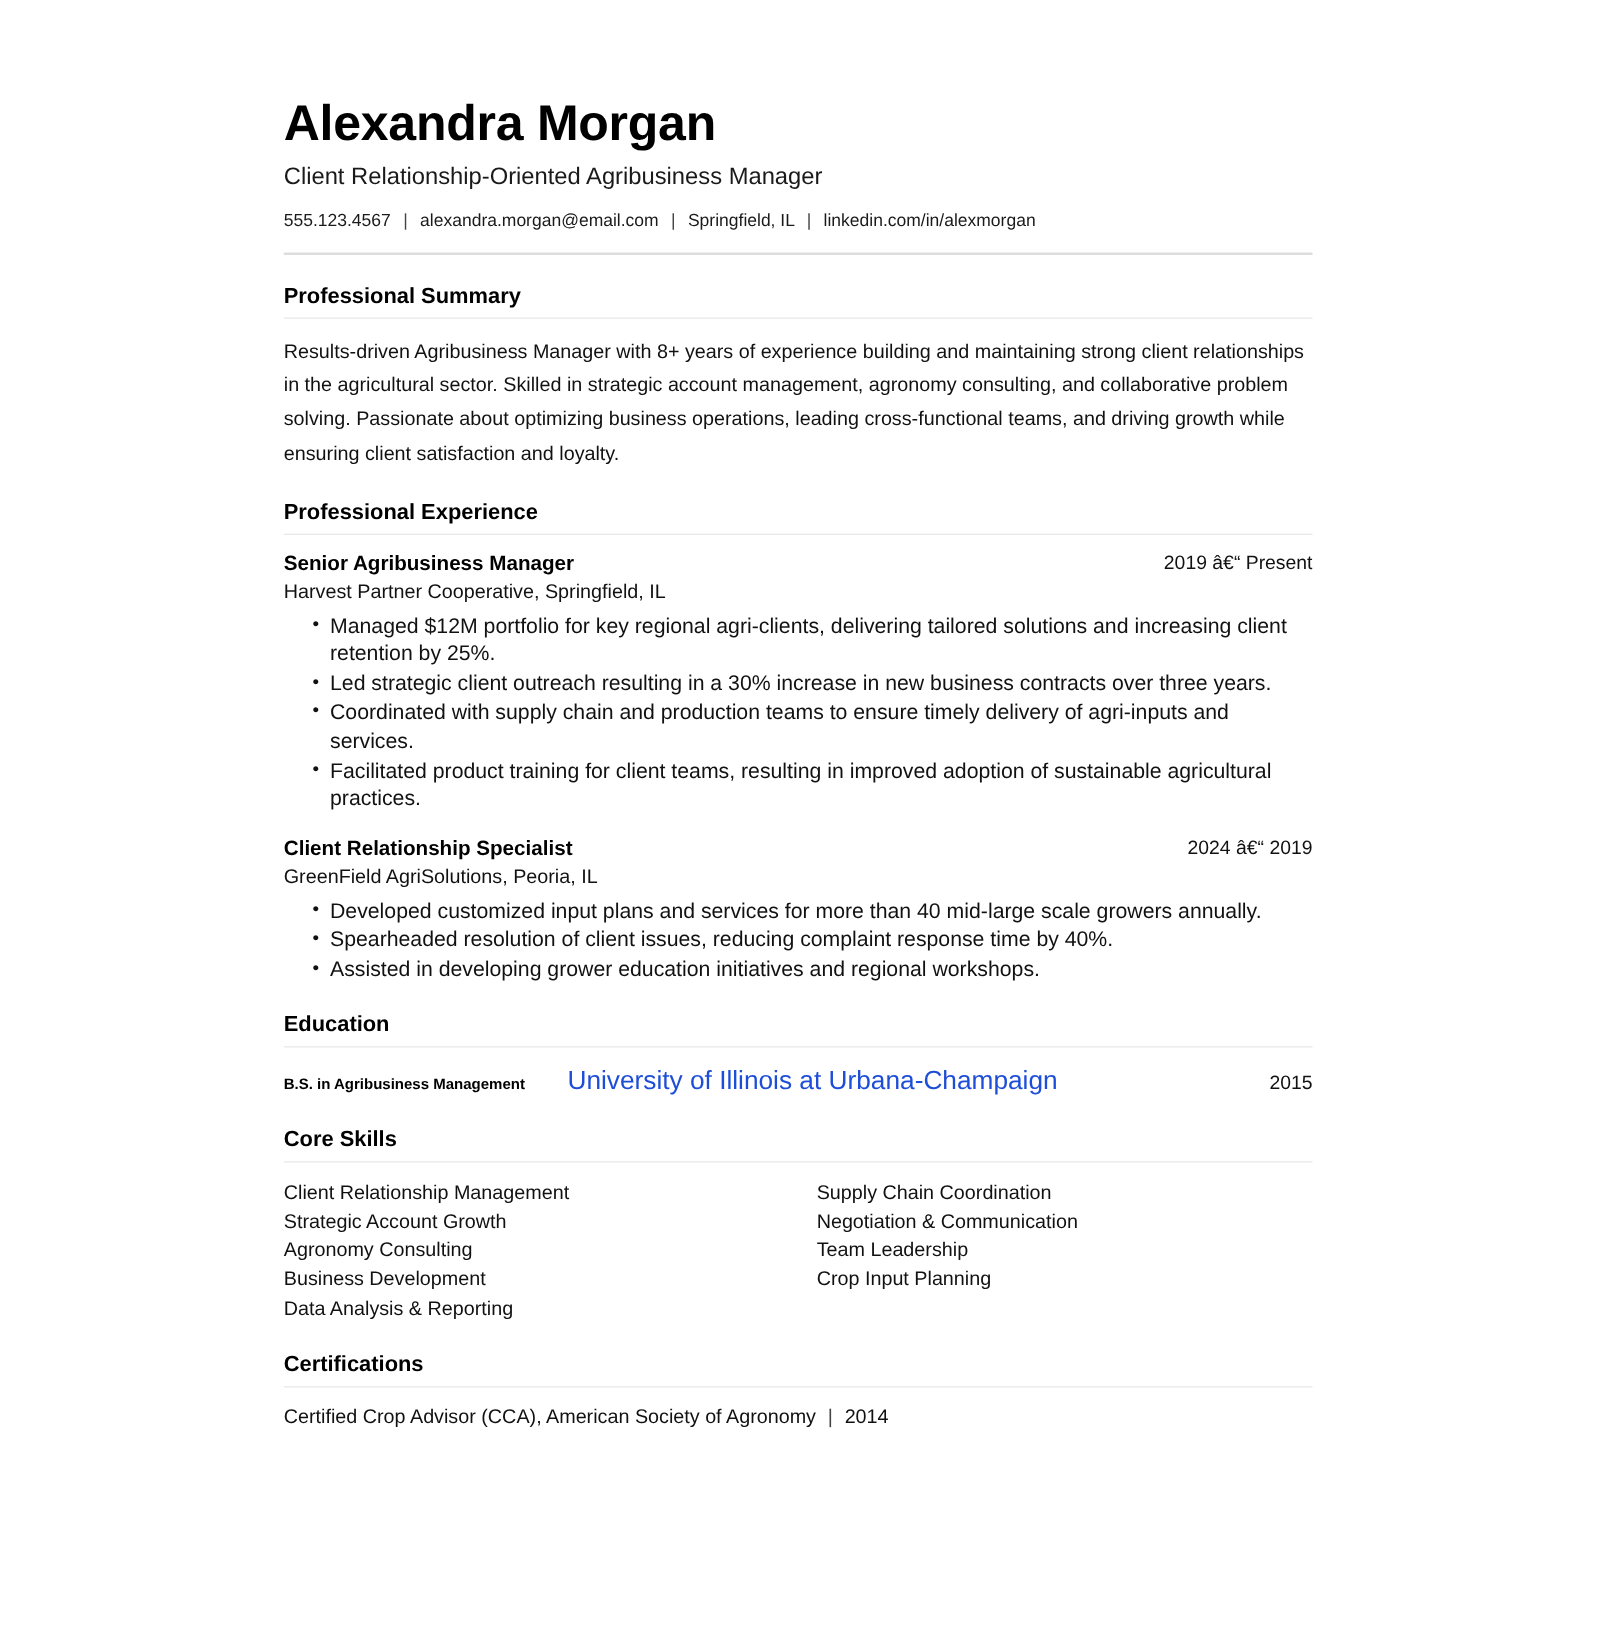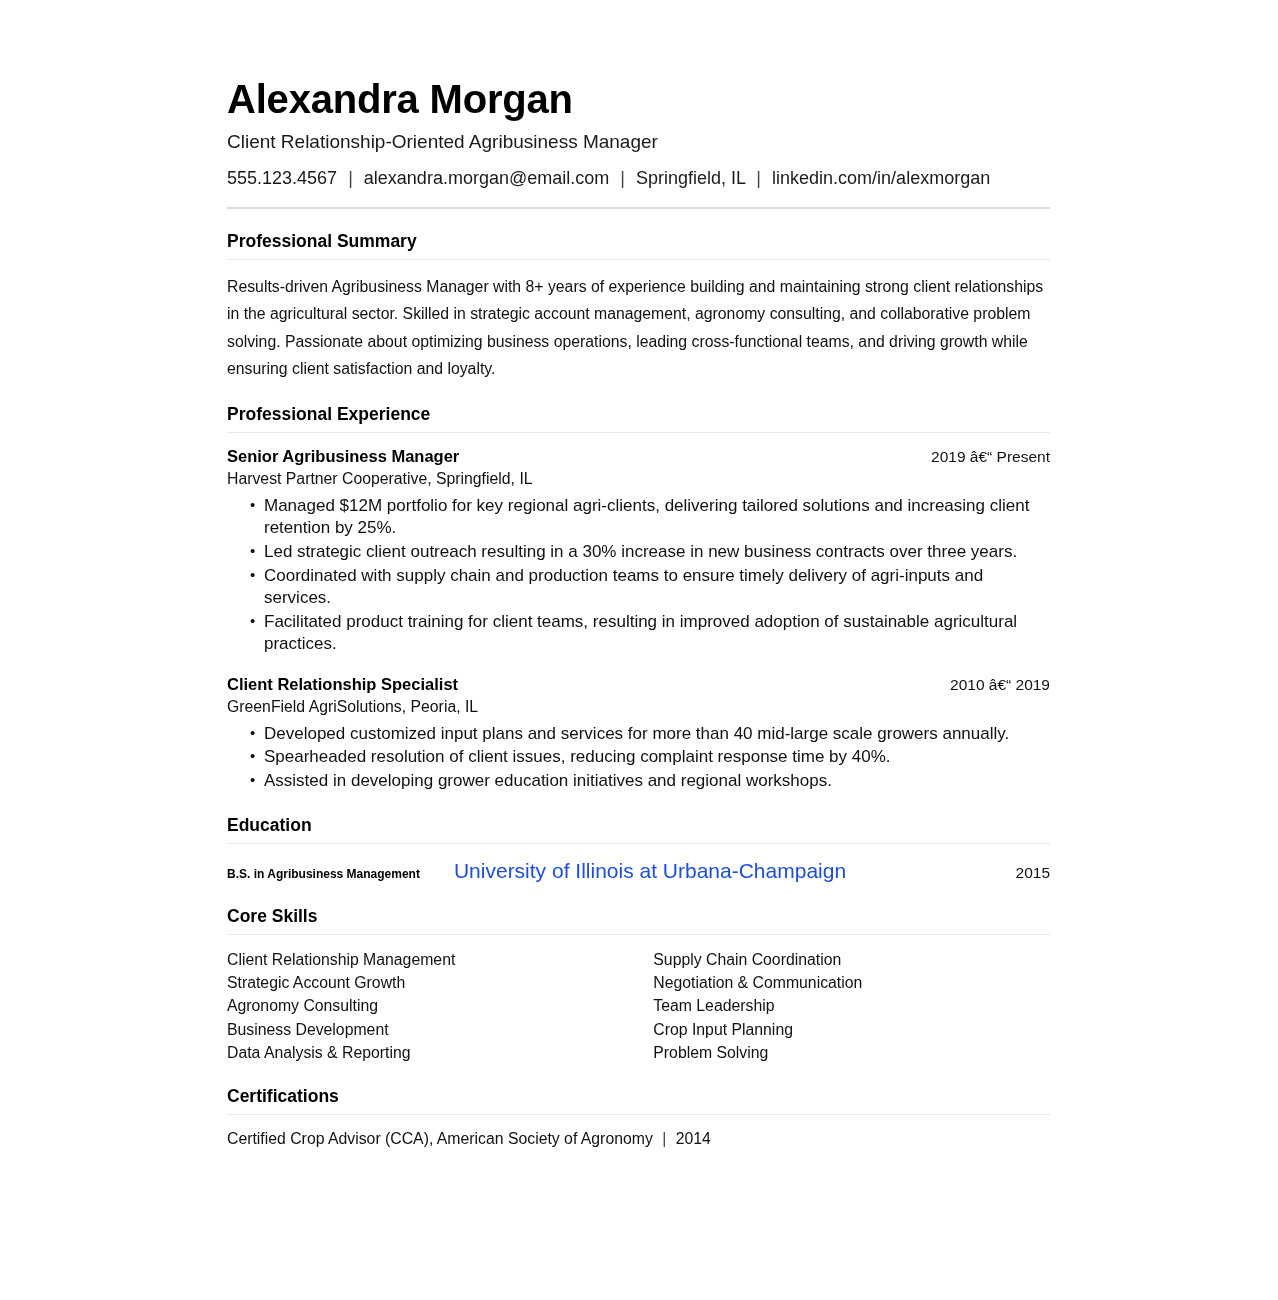--- a/index.html
+++ b/index.html
@@ -38,21 +38,21 @@
     color: #000;
   }
   .headline {
     font-size: 19px;
     font-weight: normal;
     line-height: 1.25;
     margin: 0 0 13px 0;
     color: #1a1a1a;
   }
   .contact {
-    font-size: 18px;
+    font-size: 14px;
     line-height: 1.3;
     color: #1a1a1a;
     margin: 0;
   }
   .contact .sep {
     display: inline-block;
     padding: 0 6px;
     color: #444;
   }
   .header-rule {
@@ -90,21 +90,21 @@
   }
 
   
   .job {
     margin-bottom: 18px;
   }
   .job:last-child { margin-bottom: 0; }
   .job-head {
     display: flex;
     justify-content: space-between;
-    align-items: flex-end;
+    align-items: center;
     width: 100%;
   }
   .job-title {
     font-size: 16.5px;
     font-weight: bold;
     line-height: 1.3;
     color: #000;
   }
   .job-dates {
     font-size: 15.5px;
@@ -240,21 +240,21 @@
           <li>Managed $12M portfolio for key regional agri-clients, delivering tailored solutions and increasing client retention by 25%.</li>
           <li>Led strategic client outreach resulting in a 30% increase in new business contracts over three years.</li>
           <li>Coordinated with supply chain and production teams to ensure timely delivery of agri-inputs and services.</li>
           <li>Facilitated product training for client teams, resulting in improved adoption of sustainable agricultural practices.</li>
         </ul>
       </div>
 
       <div class="job">
         <div class="job-head">
           <span class="job-title">Client Relationship Specialist</span>
-          <span class="job-dates">2010 â€“ 2019</span>
+          <span class="job-dates">2024 â€“ 2019</span>
         </div>
         <div class="job-company">GreenField AgriSolutions, Peoria, IL</div>
         <ul class="bullets">
           <li>Developed customized input plans and services for more than 40 mid-large scale growers annually.</li>
           <li>Spearheaded resolution of client issues, reducing complaint response time by 40%.</li>
           <li>Assisted in developing grower education initiatives and regional workshops.</li>
         </ul>
       </div>
     </div>
 
@@ -276,21 +276,20 @@
       <div class="skills-grid">
         <div class="skill">Client Relationship Management</div>
         <div class="skill">Supply Chain Coordination</div>
         <div class="skill">Strategic Account Growth</div>
         <div class="skill">Negotiation &amp; Communication</div>
         <div class="skill">Agronomy Consulting</div>
         <div class="skill">Team Leadership</div>
         <div class="skill">Business Development</div>
         <div class="skill">Crop Input Planning</div>
         <div class="skill">Data Analysis &amp; Reporting</div>
-        <div class="skill">Problem Solving</div>
       </div>
     </div>
 
     <div class="section">
       <h2 class="section-title">Certifications</h2>
       <hr class="section-rule">
       <p class="cert">
         <span>Certified Crop Advisor (CCA), American Society of Agronomy</span>
         <span class="sep">|</span>
         <span>2014</span>

